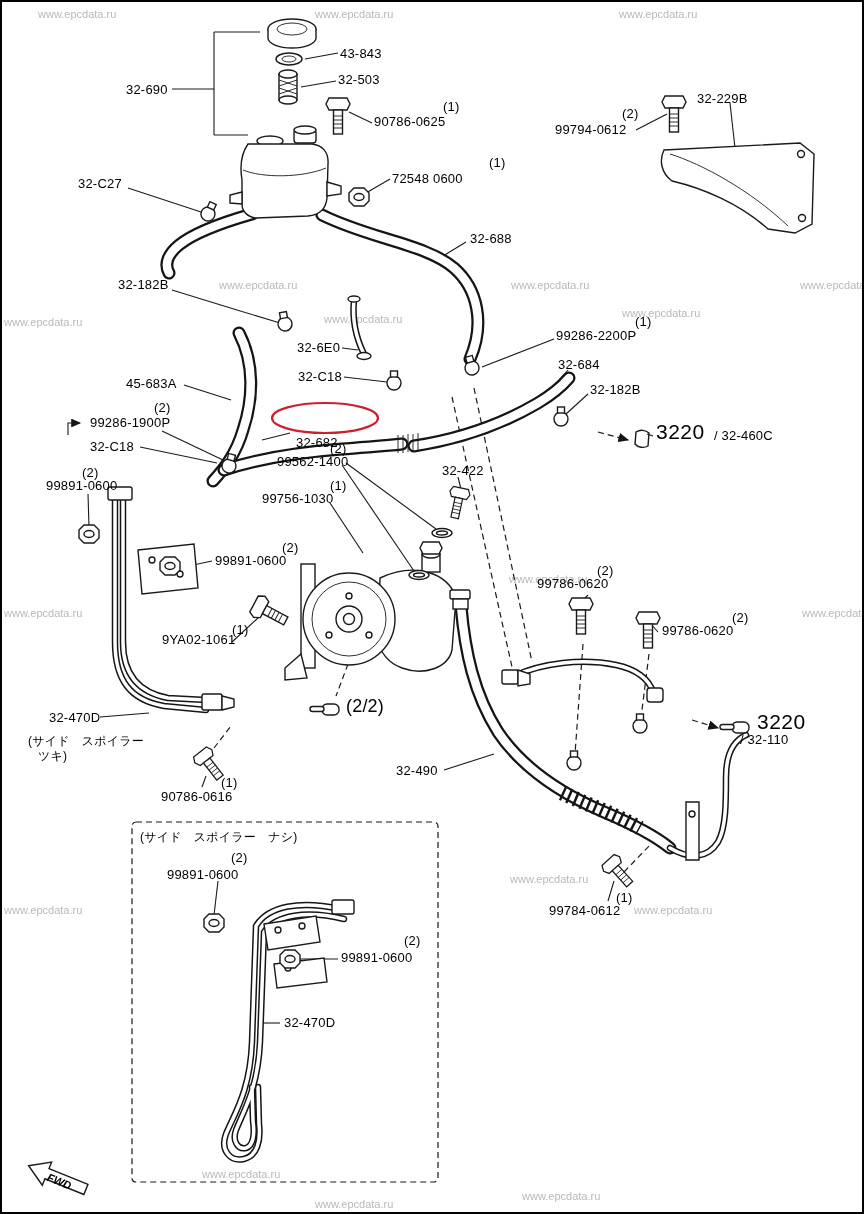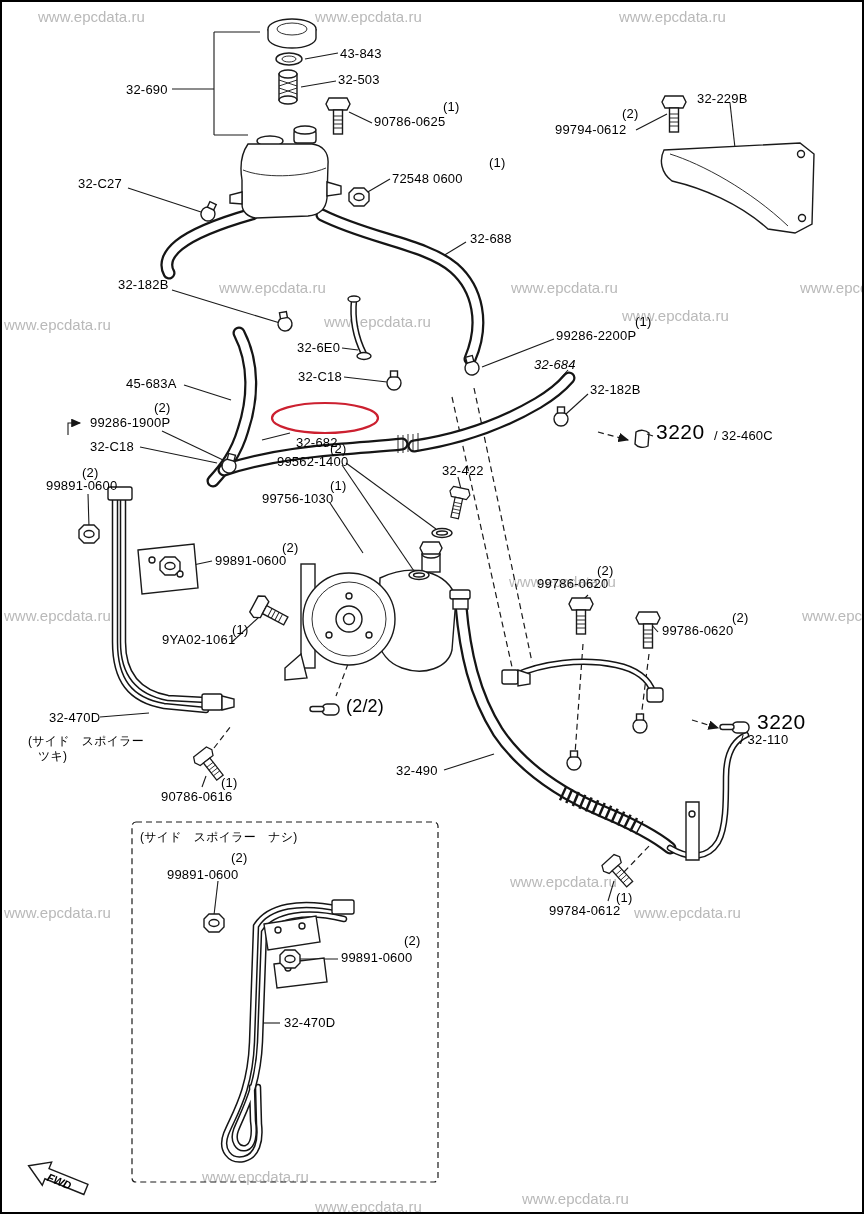--- a/index.html
+++ b/index.html
@@ -1,19 +1,19 @@
 <!DOCTYPE html>
 <html><head>
 <meta charset="utf-8">
 <style>
   html,body{margin:0;padding:0;background:#fff;}
   .canvas{position:relative;width:860px;height:1210px;border:2px solid #000;background:#fff;overflow:hidden;
           font-family:"Liberation Sans", sans-serif;}
   #watermark-layer{position:absolute;inset:0;z-index:0;}
-  .wm{position:absolute;font-size:15px;color:#b9b9b9;white-space:nowrap;}
+  .wm{position:absolute;font-size:11px;color:#b9b9b9;white-space:nowrap;}
   svg.art{position:absolute;left:0;top:0;z-index:1;}
   #label-layer{position:absolute;inset:0;z-index:2;}
   .lbl{position:absolute;font-size:13px;color:#000;white-space:nowrap;letter-spacing:.2px;}
   .lbl.big{font-size:21px;letter-spacing:.5px;}
   .lbl.mid{font-size:18px;}
   .lbl.jp{font-size:12px;text-align:center;}
   .fwd{position:absolute;left:48px;top:1169px;z-index:2;font-size:11px;font-weight:bold;font-style:italic;
        transform:rotate(22deg);transform-origin:left top;}
   
   .part{fill:#fff;stroke:#1a1a1a;stroke-width:1.4;}
@@ -361,21 +361,21 @@
       <div class="lbl" style="left: 553px; top: 120px;">99794-0612</div>
       <div class="lbl" style="left: 695px; top: 89px;">32-229B</div>
       <div class="lbl" style="left: 76px; top: 174px;">32-C27</div>
       <div class="lbl qty" style="left: 487px; top: 153px;">(1)</div>
       <div class="lbl" style="left: 390px; top: 169px;">72548 0600</div>
       <div class="lbl" style="left: 468px; top: 229px;">32-688</div>
       <div class="lbl" style="left: 116px; top: 275px;">32-182B</div>
       <div class="lbl" style="left: 295px; top: 338px;">32-6E0</div>
       <div class="lbl qty" style="left: 633px; top: 312px;">(1)</div>
       <div class="lbl" style="left: 554px; top: 326px;">99286-2200P</div>
-      <div class="lbl" style="left: 532px; top: 355px; font-style: italic;">32-684</div>
+      <div class="lbl" style="left: 556px; top: 355px;">32-684</div>
       <div class="lbl" style="left: 296px; top: 367px;">32-C18</div>
       <div class="lbl" style="left: 588px; top: 380px;">32-182B</div>
       <div class="lbl" style="left: 124px; top: 374px;">45-683A</div>
       <div class="lbl" style="left: 294px; top: 409px; margin-top: 24px;">32-682</div>
       <div class="lbl qty" style="left: 152px; top: 398px;">(2)</div>
       <div class="lbl" style="left: 88px; top: 413px;">99286-1900P</div>
       <div class="lbl" style="left: 88px; top: 437px;">32-C18</div>
       <div class="lbl big" style="left: 654px; top: 418px;">3220</div>
       <div class="lbl" style="left: 712px; top: 426px;">/ 32-460C</div>
       <div class="lbl qty" style="left: 328px; top: 439px;">(2)</div>

